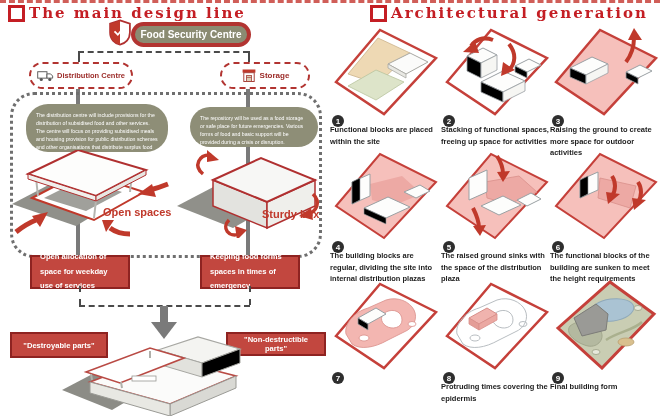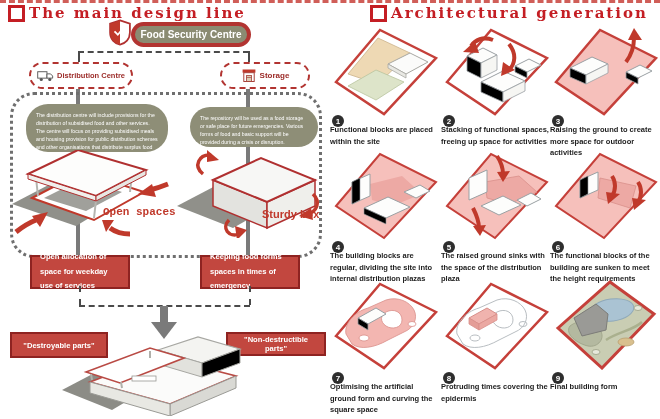--- a/index.html
+++ b/index.html
@@ -116,21 +116,21 @@
     <polygon points="18,24 68,0 136,20 86,46" fill="#fdfdfc" stroke="#b03030" stroke-width="2"></polygon>
     <polygon points="18,24 86,46 86,51 18,29" fill="#f0efec" stroke="#b03030" stroke-width="1"></polygon>
     <polygon points="86,46 136,20 136,25 86,51" fill="#e8e7e3" stroke="#b03030" stroke-width="1"></polygon>
     <path d="M6,82 Q16,74 26,70" fill="none" stroke="#c0392b" stroke-width="5"></path>
     <polygon points="38,62 22,66 30,77" fill="#c0392b"></polygon>
     <path d="M158,34 Q148,38 140,40" fill="none" stroke="#c0392b" stroke-width="5"></path>
     <polygon points="128,44 142,34 146,47" fill="#c0392b"></polygon>
     <path d="M120,84 Q108,84 100,78" fill="none" stroke="#c0392b" stroke-width="5"></path>
     <polygon points="92,70 104,70 96,82" fill="#c0392b"></polygon>
   </svg>
-  <div class="abs draw-label" style="left:103px;top:206px;font-family:Liberation Mono, monospace;">Open spaces</div>
+  <div class="abs draw-label" style="left:103px;top:206px;">Open spaces</div>
 
   <svg class="abs" style="left:175px;top:150px;" width="146" height="88" viewBox="0 0 146 88">
     <polygon points="2,56 44,34 104,52 58,78" fill="#90908a"></polygon>
     <polygon points="38,30 92,52 92,78 38,56" fill="#e3e3df" stroke="#b03030" stroke-width="1.5"></polygon>
     <polygon points="92,52 140,30 140,56 92,78" fill="#efefeb" stroke="#b03030" stroke-width="1.5"></polygon>
     <polygon points="38,30 86,8 140,30 92,52" fill="#f7f7f5" stroke="#b03030" stroke-width="2"></polygon>
     <path d="M28,24 C18,16 24,4 36,5" fill="none" stroke="#c0392b" stroke-width="3.5"></path>
     <polygon points="44,10 32,0 32,12" fill="#c0392b"></polygon>
     <path d="M138,44 C146,52 142,62 132,64" fill="none" stroke="#c0392b" stroke-width="3.5"></path>
     <polygon points="124,66 136,58 138,70" fill="#c0392b"></polygon>
@@ -278,21 +278,20 @@
     <svg width="110" height="92" viewBox="0 0 110 92">
       <polygon points="6,58 50,6 106,34 54,90" fill="#ffffff" stroke="#c5403a" stroke-width="2.5"></polygon>
       <path fill-rule="evenodd" fill="#f3b6b1" stroke="#d98f8a" stroke-width="0.8" d="M16,56 C14,46 24,34 38,30 L56,22 C68,18 80,24 84,32 C88,40 84,50 74,54 L58,62 C44,70 30,72 22,66 Z
            M56,34 C64,30 72,34 72,42 C72,50 62,52 56,48 C50,44 50,37 56,34 Z"></path>
       <polygon points="28,40 46,30 56,36 38,46" fill="#fdfdfc" stroke="#9aa0a3" stroke-width="1"></polygon>
       <polygon points="28,40 38,46 38,52 28,46" fill="#ececе8" stroke="#9aa0a3" stroke-width="0.8"></polygon>
       <ellipse cx="34" cy="60" rx="5" ry="3" fill="#fff" stroke="#d98f8a" stroke-width="0.8"></ellipse>
       <ellipse cx="82" cy="46" rx="4" ry="2.5" fill="#fff" stroke="#d98f8a" stroke-width="0.8"></ellipse>
     </svg>
     <div class="num" style="left:2px;top:94px;">7</div>
-    <div class="cap" style="top:103px;">Optimising the artificial ground form and curving the square space</div>
   </div>
 
   <div class="abs step" style="left:441px;top:278px;height:134px;">
     <svg width="110" height="92" viewBox="0 0 110 92">
       <polygon points="6,58 50,6 106,34 54,90" fill="#ffffff" stroke="#c5403a" stroke-width="2.5"></polygon>
       <path fill="none" stroke="#b9bec2" stroke-width="1" d="M16,56 C14,46 24,34 38,30 L56,22 C68,18 80,24 84,32 C88,40 84,50 74,54 L58,62 C44,70 30,72 22,66 Z"></path>
       <path fill="none" stroke="#b9bec2" stroke-width="1" d="M56,34 C64,30 72,34 72,42 C72,50 62,52 56,48 C50,44 50,37 56,34 Z"></path>
       <ellipse cx="34" cy="60" rx="5" ry="3" fill="none" stroke="#b9bec2" stroke-width="1"></ellipse>
       <ellipse cx="82" cy="46" rx="4" ry="2.5" fill="none" stroke="#b9bec2" stroke-width="1"></ellipse>
       <polygon points="28,40 46,30 56,36 38,46" fill="#f0b3ae" stroke="#d98f8a" stroke-width="1"></polygon>

